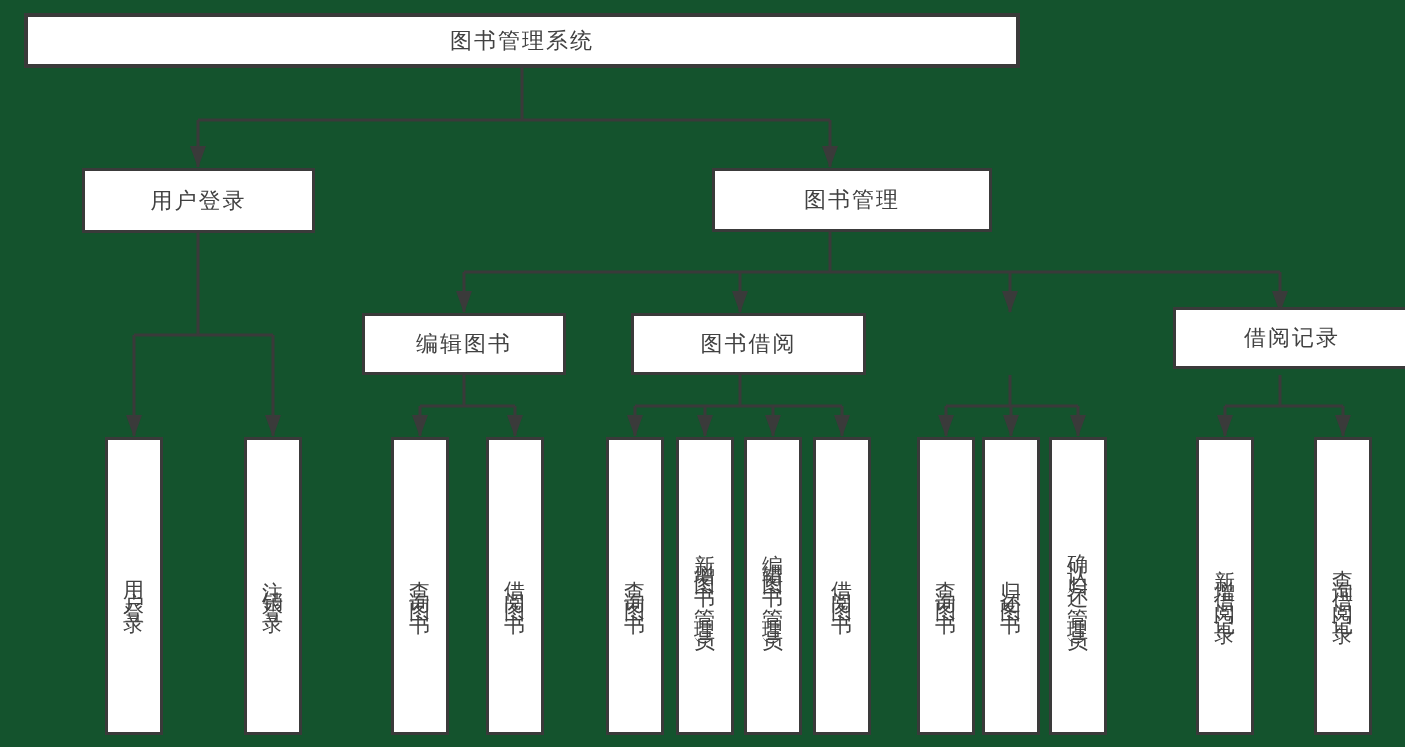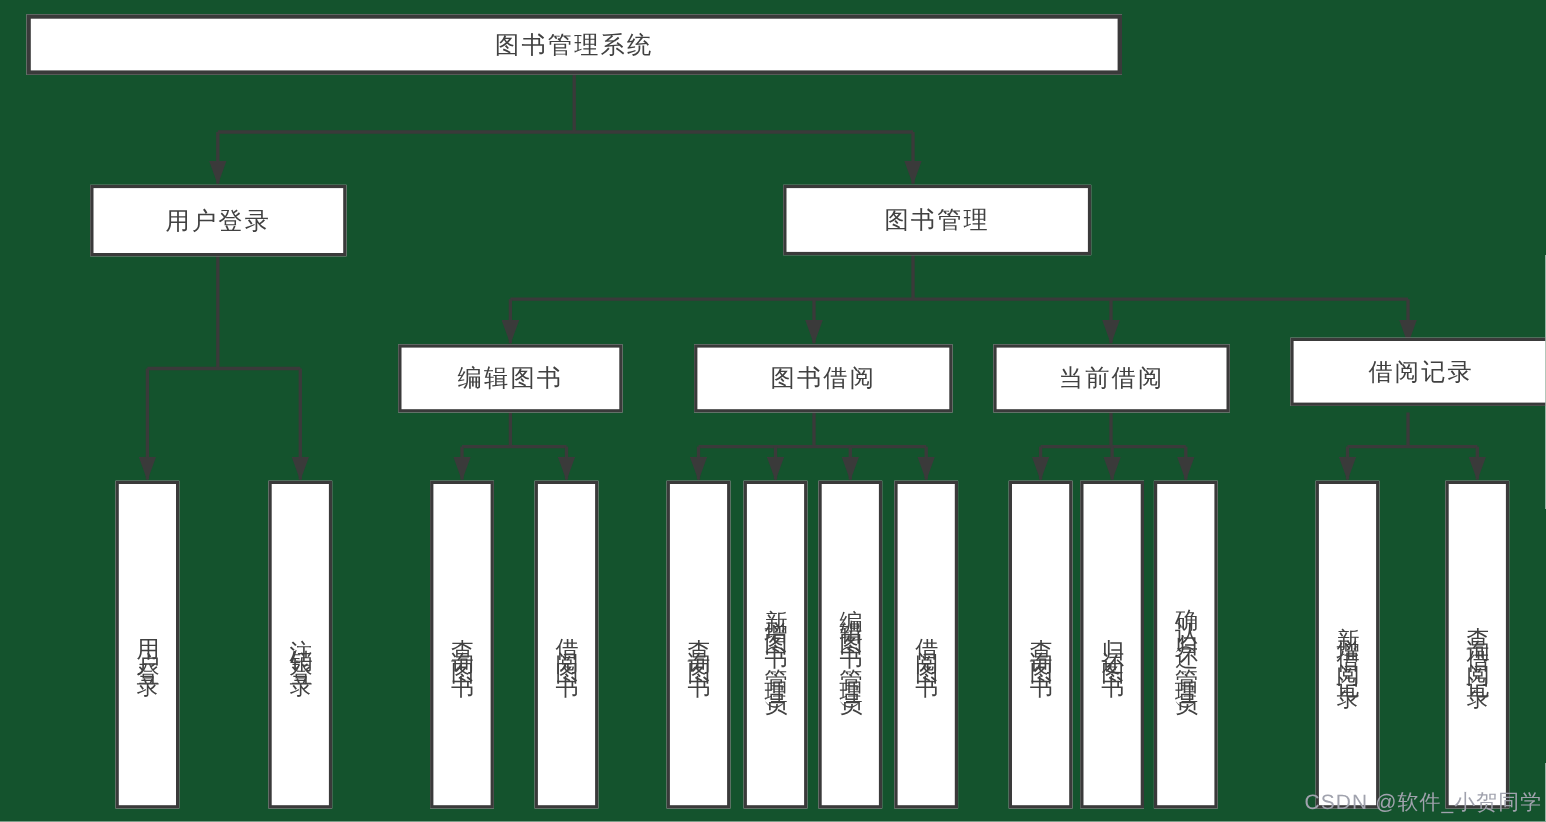--- a/index.html
+++ b/index.html
@@ -85,21 +85,20 @@
     </g>
   </svg>
 
   <div class="node root h" style="left:24px; top:13px; width:996px; height:55px;">图书管理系统</div>
 
   <div class="node h" style="left:82px; top:168px; width:233px; height:65px;">用户登录</div>
   <div class="node h" style="left:712px; top:168px; width:280px; height:64px;">图书管理</div>
 
   <div class="node h" style="left:362px; top:313px; width:204px; height:62px;">编辑图书</div>
   <div class="node h" style="left:631px; top:313px; width:235px; height:62px;">图书借阅</div>
-  <div class="node h" style="left:903px; top:313px; width:215px; height:62px;">当前借阅</div>
   <div class="node h" style="left:1173px; top:307px; width:238px; height:62px;">借阅记录</div>
 
   <div class="node v" style="left:105px; top:437px; width:58px; height:298px;">
     <span>用户登录</span>
   </div>
   <div class="node v" style="left:244px; top:437px; width:58px; height:298px;">
     <span>注销登录</span>
   </div>
 
   <div class="node v" style="left:391px; top:437px; width:58px; height:298px;">
@@ -132,15 +131,14 @@
     <span>确认归还（管理员）</span>
   </div>
 
   <div class="node v" style="left:1196px; top:437px; width:58px; height:298px;">
     <span>新增借阅记录</span>
   </div>
   <div class="node v" style="left:1314px; top:437px; width:58px; height:298px;">
     <span>查询借阅记录</span>
   </div>
 
-  <div class="watermark">CSDN @软件_小贺同学</div>
 
 </div>
 
 </body></html>

